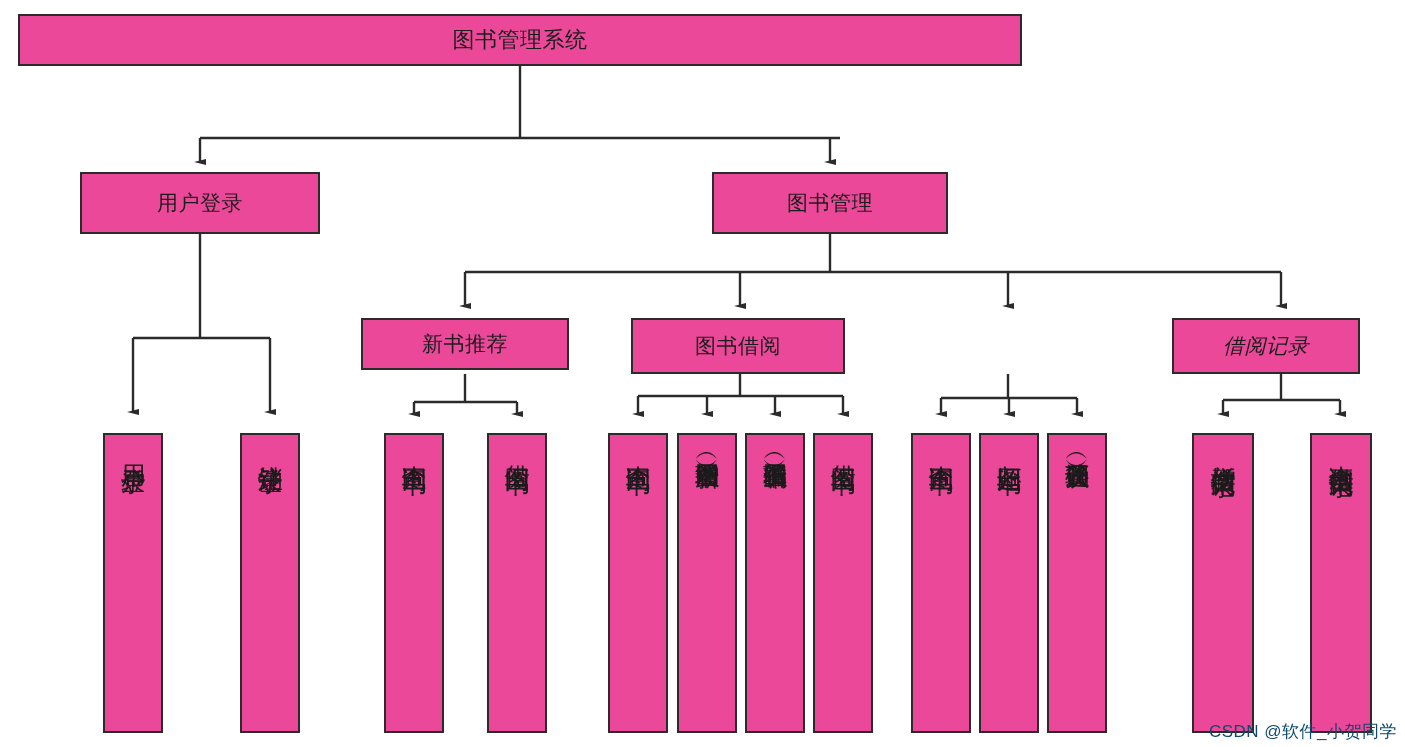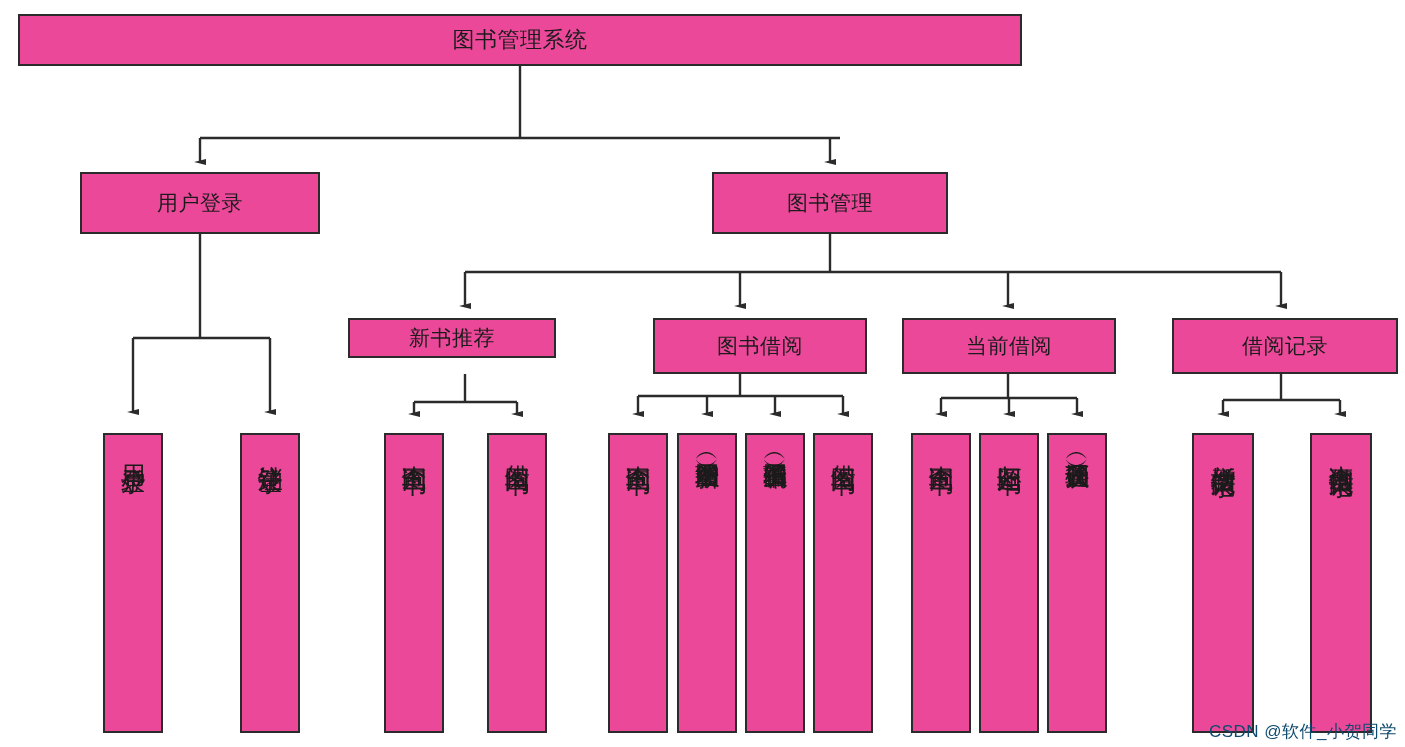--- a/index.html
+++ b/index.html
@@ -135,30 +135,27 @@
     <span class="label">图书管理系统</span>
   </div>
 
   <div class="node horiz" style="left:80px; top:172px; width:240px; height:62px;">
     <span class="label">用户登录</span>
   </div>
   <div class="node horiz" style="left:712px; top:172px; width:236px; height:62px;">
     <span class="label">图书管理</span>
   </div>
 
-  <div class="node horiz" style="left:348px; top:318px; width:208px; height:40px;">
+  <div class="node horiz" style="left:361px; top:318px; width:208px; height:52px;">
     <span class="label">新书推荐</span>
   </div>
-  <div class="node horiz" style="left:653px; top:318px; width:214px; height:56px;">
+  <div class="node horiz" style="left:631px; top:318px; width:214px; height:56px;">
     <span class="label">图书借阅</span>
   </div>
-  <div class="node horiz" style="left:902px; top:318px; width:214px; height:56px;">
-    <span class="label">当前借阅</span>
-  </div>
-  <div class="node horiz" style="left:1172px; top:318px; width:226px; height:56px;">
+  <div class="node horiz" style="left:1172px; top:318px; width:188px; height:56px;font-style:italic;">
     <span class="label">借阅记录</span>
   </div>
 
   <div class="node vert" style="left:103px; top:433px; width:60px; height:300px;">
     <span class="label">用户登录</span>
   </div>
   <div class="node vert" style="left:240px; top:433px; width:60px; height:300px;">
     <span class="label">注销登录</span>
   </div>
 

